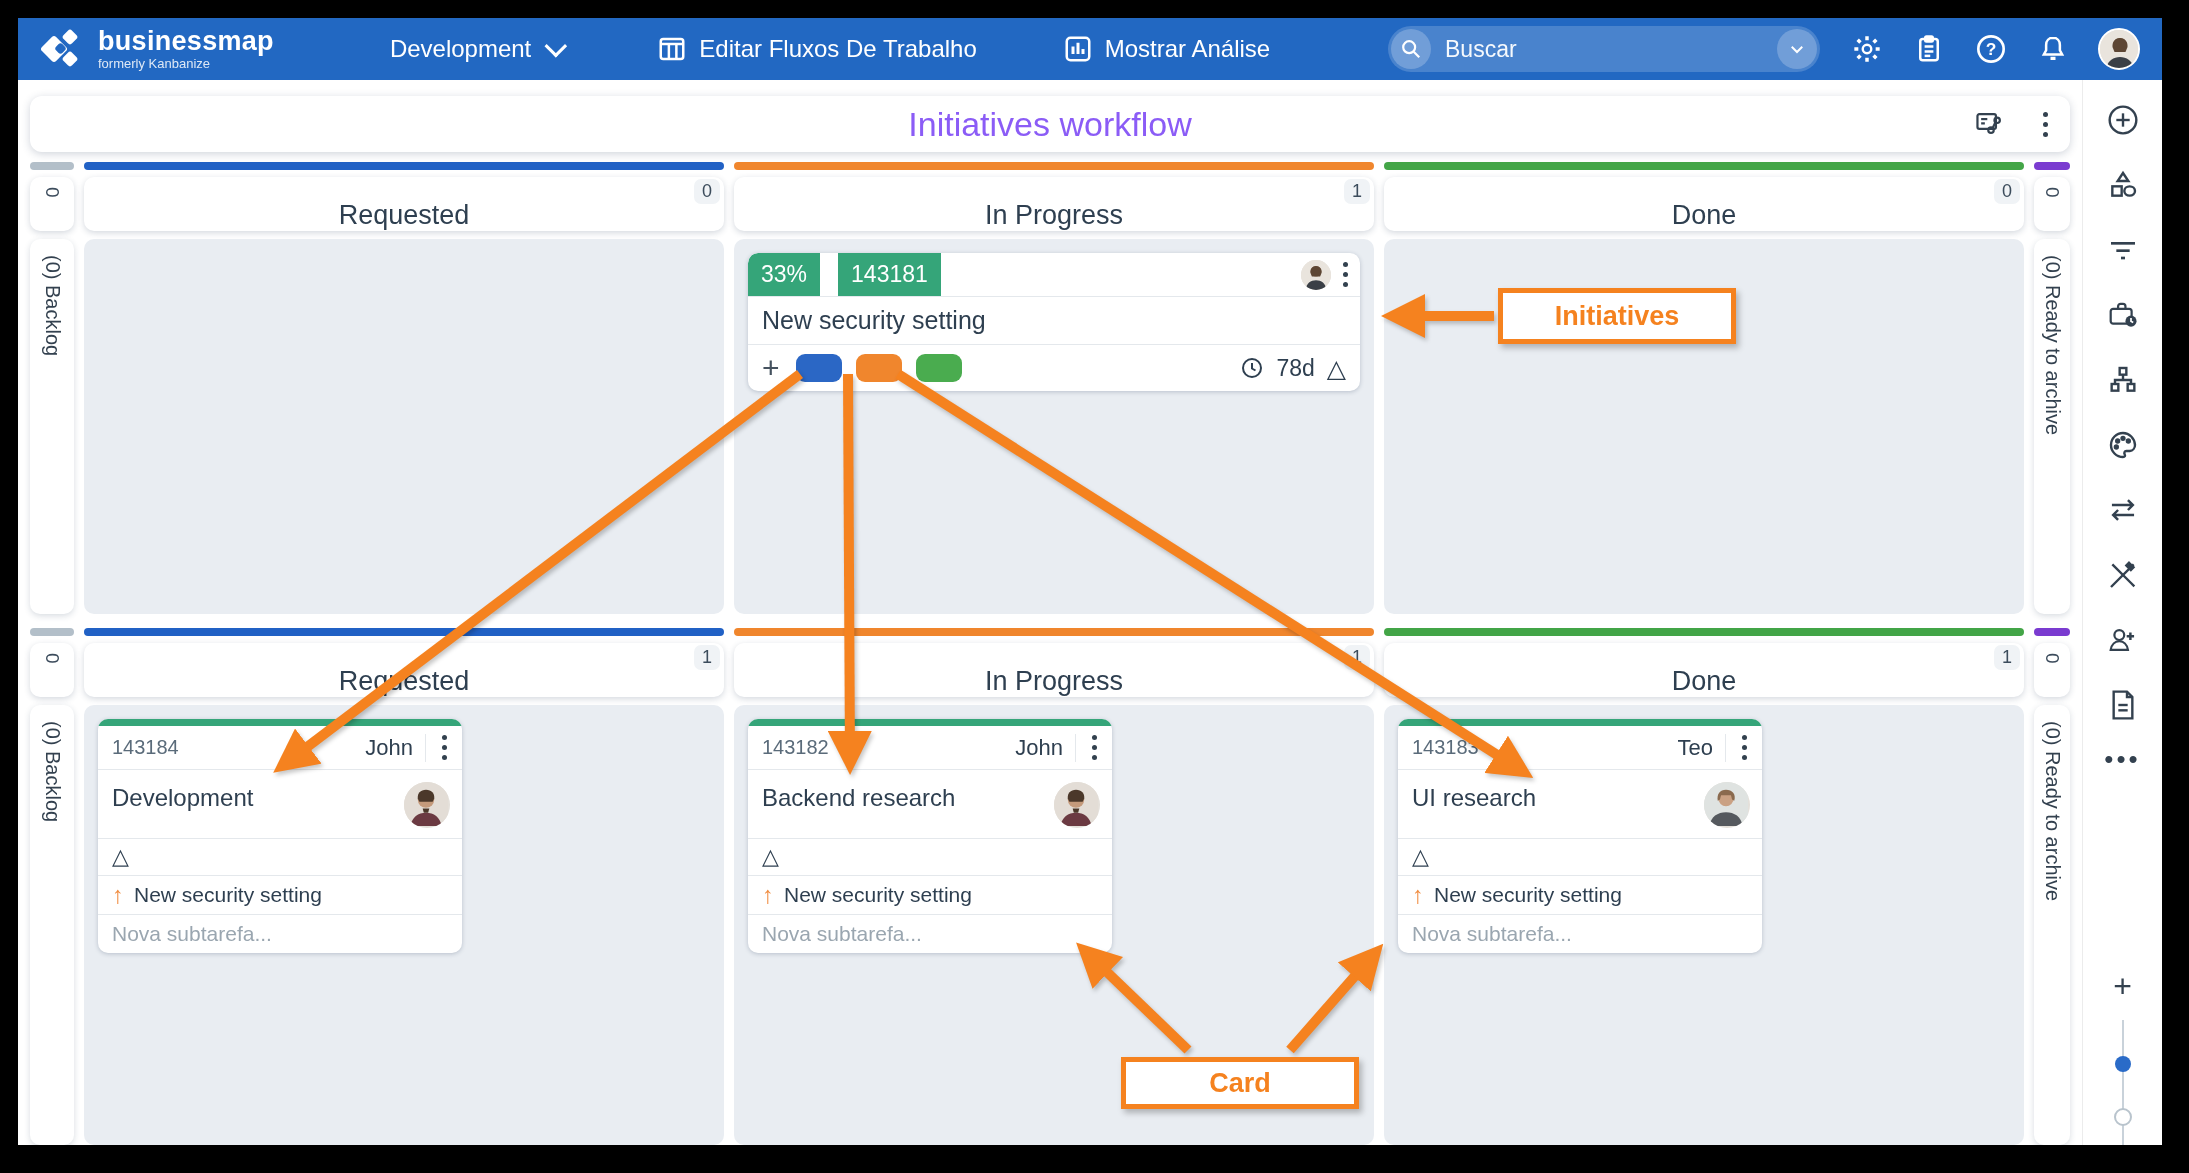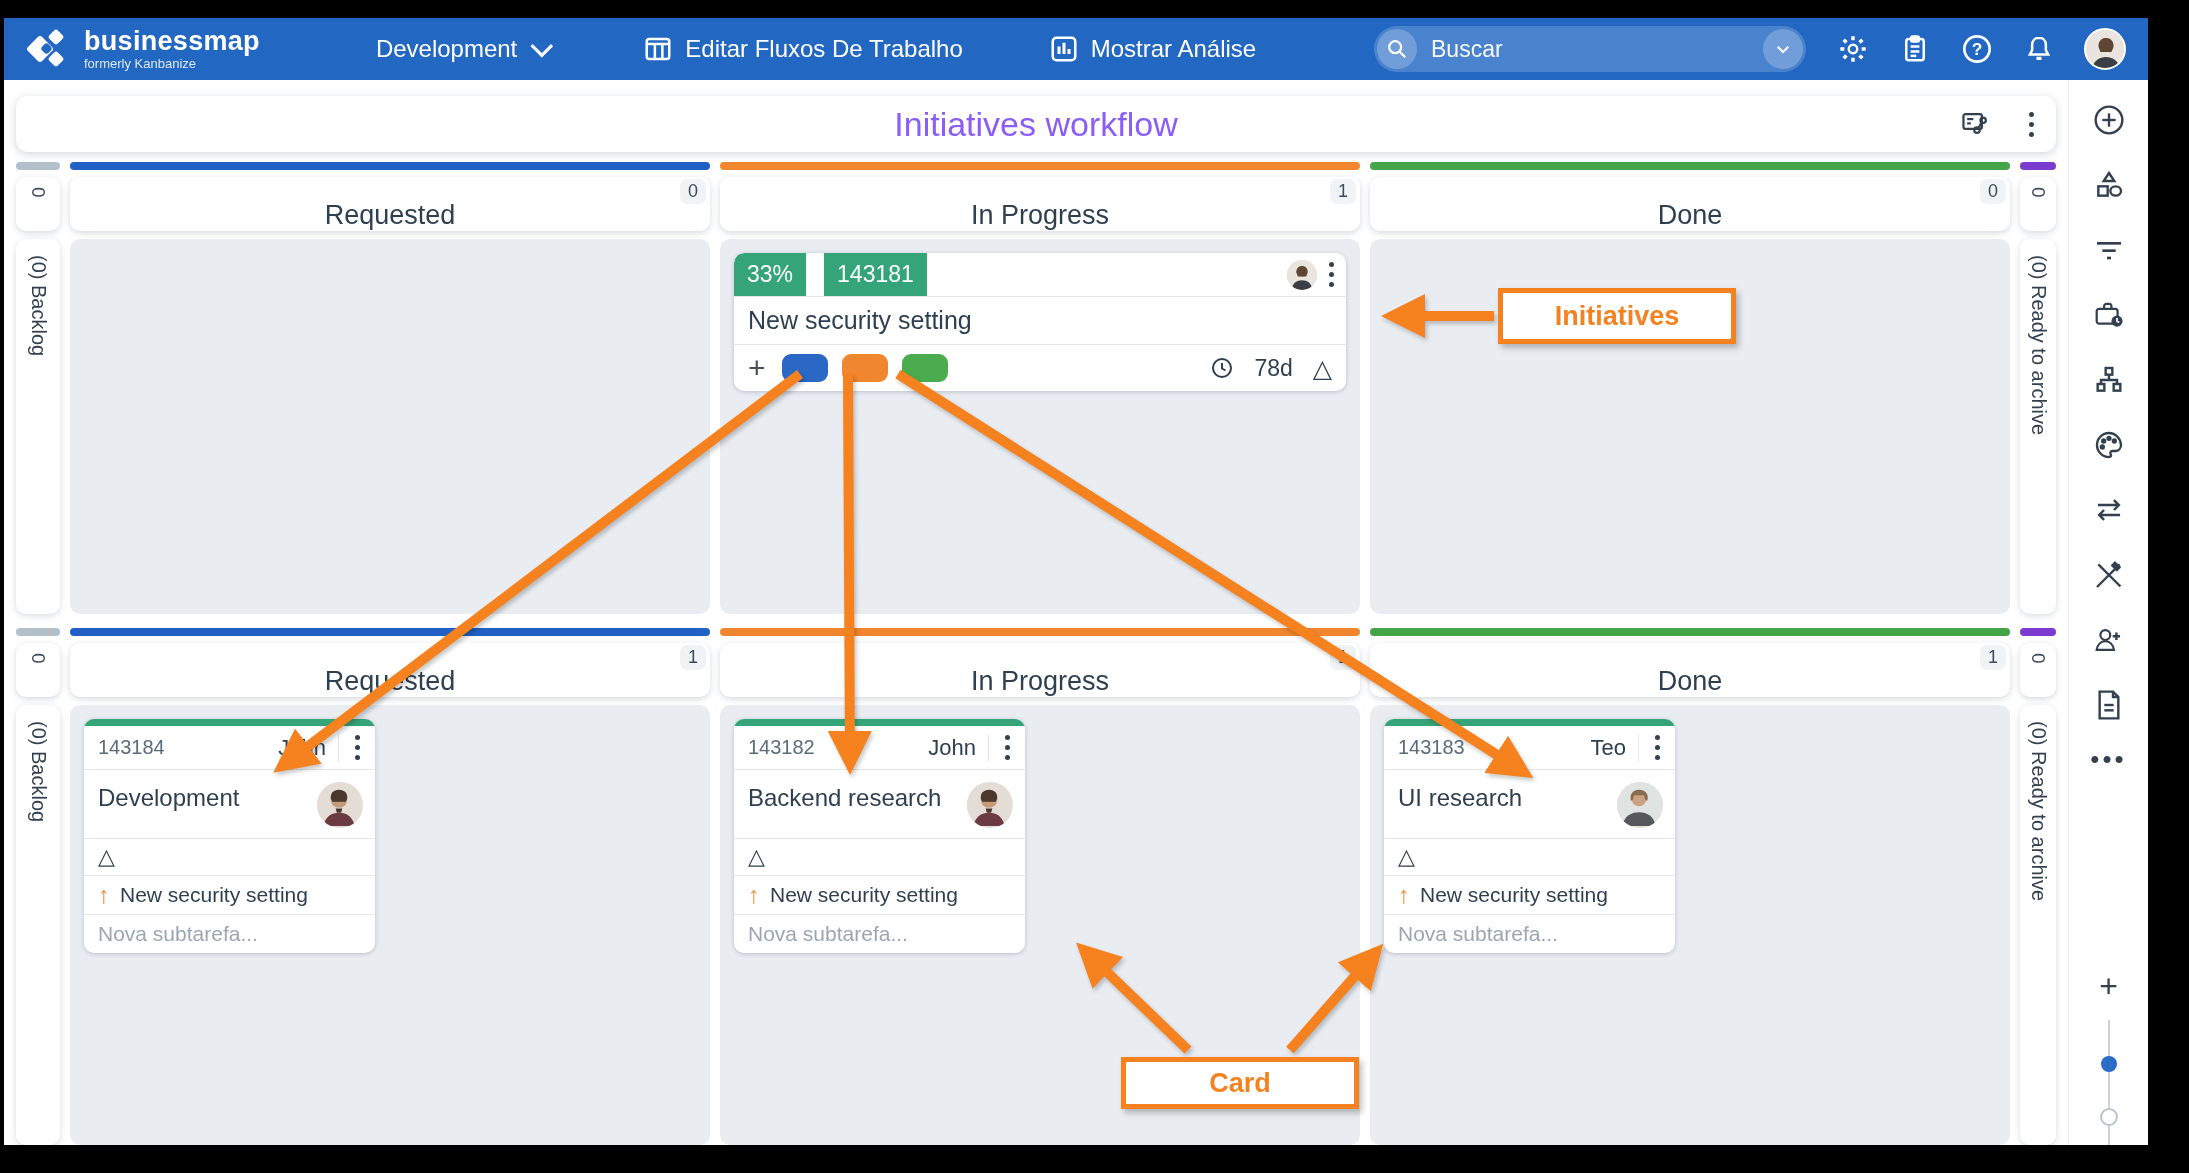--- a/index.html
+++ b/index.html
@@ -1,19 +1,19 @@
 <!DOCTYPE html>
 <html><head>
 <meta charset="utf-8">
 <style>
   html,body{margin:0;padding:0;background:#000;}
   *{box-sizing:border-box;}
   .frame{position:relative;width:2189px;height:1173px;background:#000;overflow:hidden;
          font-family:"Liberation Sans",sans-serif;}
-  .app{position:absolute;left:4px;top:18px;width:2144px;height:1127px;background:#fff;
+  .app{position:absolute;left:18px;top:18px;width:2144px;height:1127px;background:#fff;
        display:flex;flex-direction:column;overflow:hidden;}
 
   
   .navbar{height:62px;background:#2268c2;display:flex;align-items:center;padding:0 22px 0 24px;
           color:#fff;flex:0 0 auto;}
   .logo{display:flex;align-items:center;gap:12px;}
   .logo-mark{position:relative;width:44px;height:44px;}
   .dia{position:absolute;background:#fff;transform:rotate(45deg);border-radius:3px;}
   .dia.d1{width:20px;height:20px;left:2px;top:12px;}
   .dia.d2{width:12px;height:12px;left:22px;top:4px;}
@@ -73,25 +73,25 @@
   .init-head{display:flex;align-items:center;border-bottom:1px solid #e4e8ec;}
   .init-badges{display:flex;gap:18px;}
   .badge{background:#35a579;color:#fff;font-size:23px;padding:8px 13px;}
   .badge.first{border-top-left-radius:10px;}
   .init-head-right{margin-left:auto;display:flex;align-items:center;gap:6px;padding-right:6px;}
   .sm-avatar{width:30px;height:30px;border-radius:50%;overflow:hidden;background:#e4e0da;}
   .init-title{font-size:25px;color:#2e3f50;padding:9px 14px;border-bottom:1px solid #e4e8ec;}
   .init-foot{display:flex;align-items:center;gap:14px;padding:8px 14px;}
   .plus-g{font-size:30px;color:#45525f;line-height:1;margin-right:2px;cursor:pointer;}
   .pill{width:46px;height:28px;border-radius:9px;cursor:pointer;}
-  .init-foot-right{margin-left:auto;display:flex;align-items:center;gap:20px;color:#2e3f50;font-size:23px;}
+  .init-foot-right{margin-left:auto;display:flex;align-items:center;gap:12px;color:#2e3f50;font-size:23px;}
   .tri{font-size:25px;color:#2e3f50;line-height:1;}
 
   
-  .task-card{width:291px;background:#fff;border-radius:10px;box-shadow:0 1px 4px rgba(40,60,90,.25);overflow:hidden;}
+  .task-card{width:364px;background:#fff;border-radius:10px;box-shadow:0 1px 4px rgba(40,60,90,.25);overflow:hidden;}
   .tc-bar{height:7px;background:#35a579;}
   .tc-head{display:flex;align-items:center;height:44px;padding-left:14px;border-bottom:1px solid #e4e8ec;}
   .tc-id{font-size:20px;color:#5a6b7a;flex:1;}
   .tc-name{font-size:22px;color:#2e3f50;margin-right:12px;}
   .tc-sep{width:1px;height:28px;background:#e4e8ec;}
   .tc-kebab{width:36px;display:flex;justify-content:center;}
   .tc-title-row{display:flex;align-items:flex-start;padding:12px 12px 10px 14px;min-height:68px;}
   .tc-title{font-size:24px;color:#2e3f50;flex:1;padding-top:2px;}
   .tc-avatar{width:46px;height:46px;border-radius:50%;overflow:hidden;background:#e4e0da;}
   .tc-row{border-top:1px solid #e4e8ec;padding:7px 14px;display:flex;align-items:center;gap:10px;}

